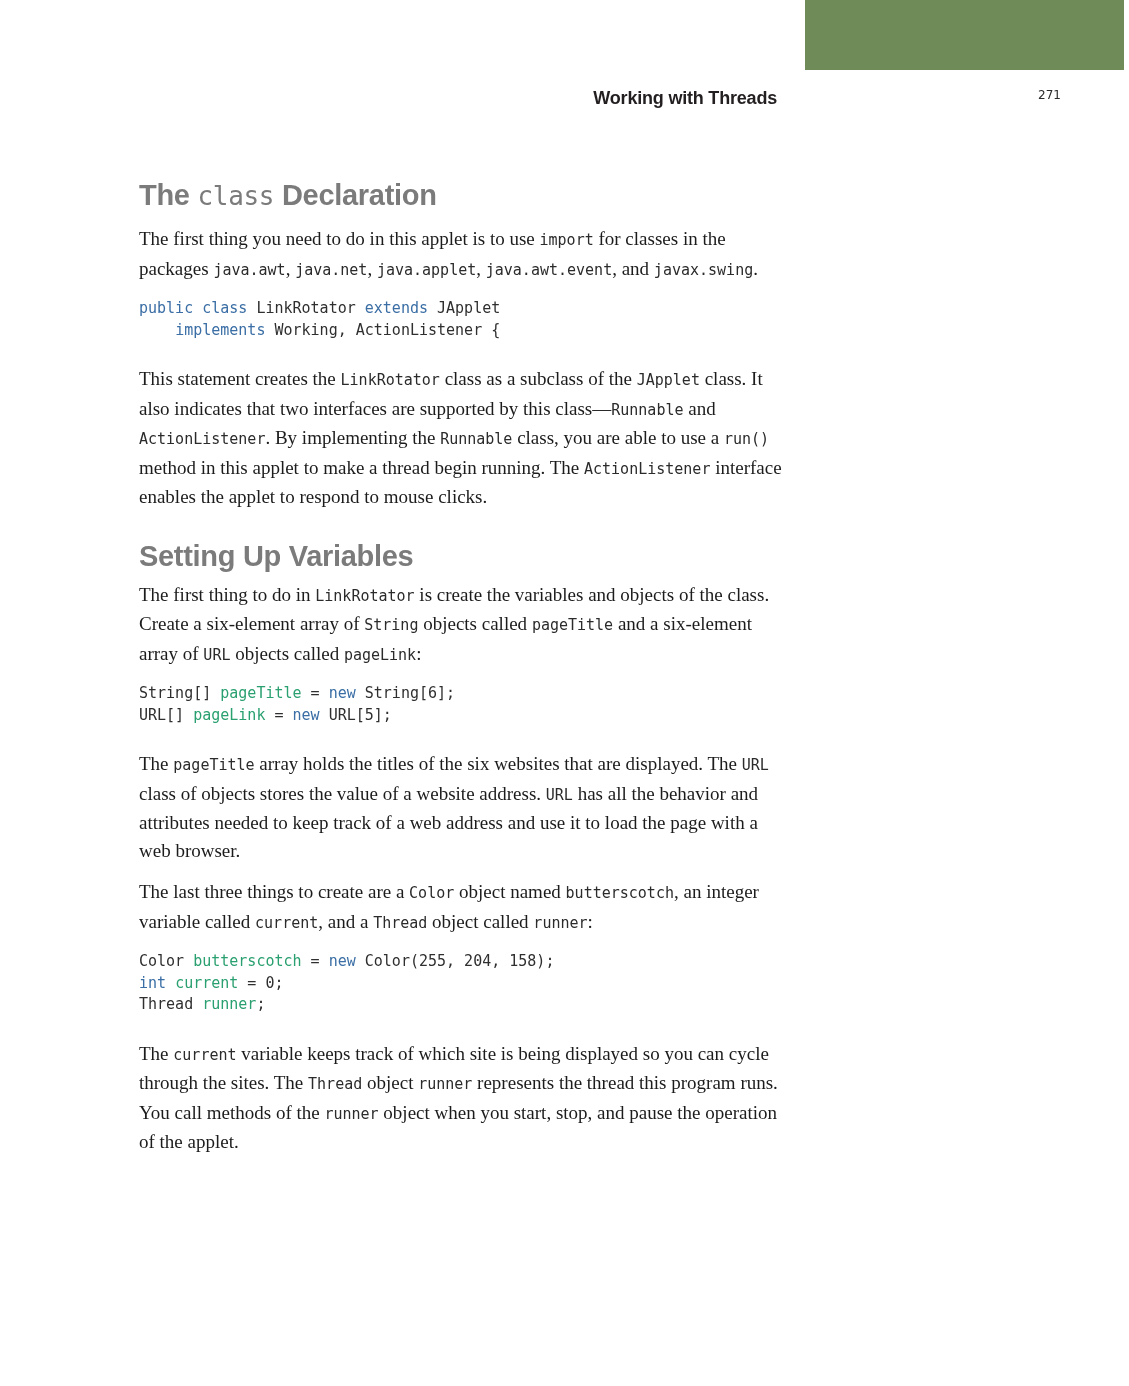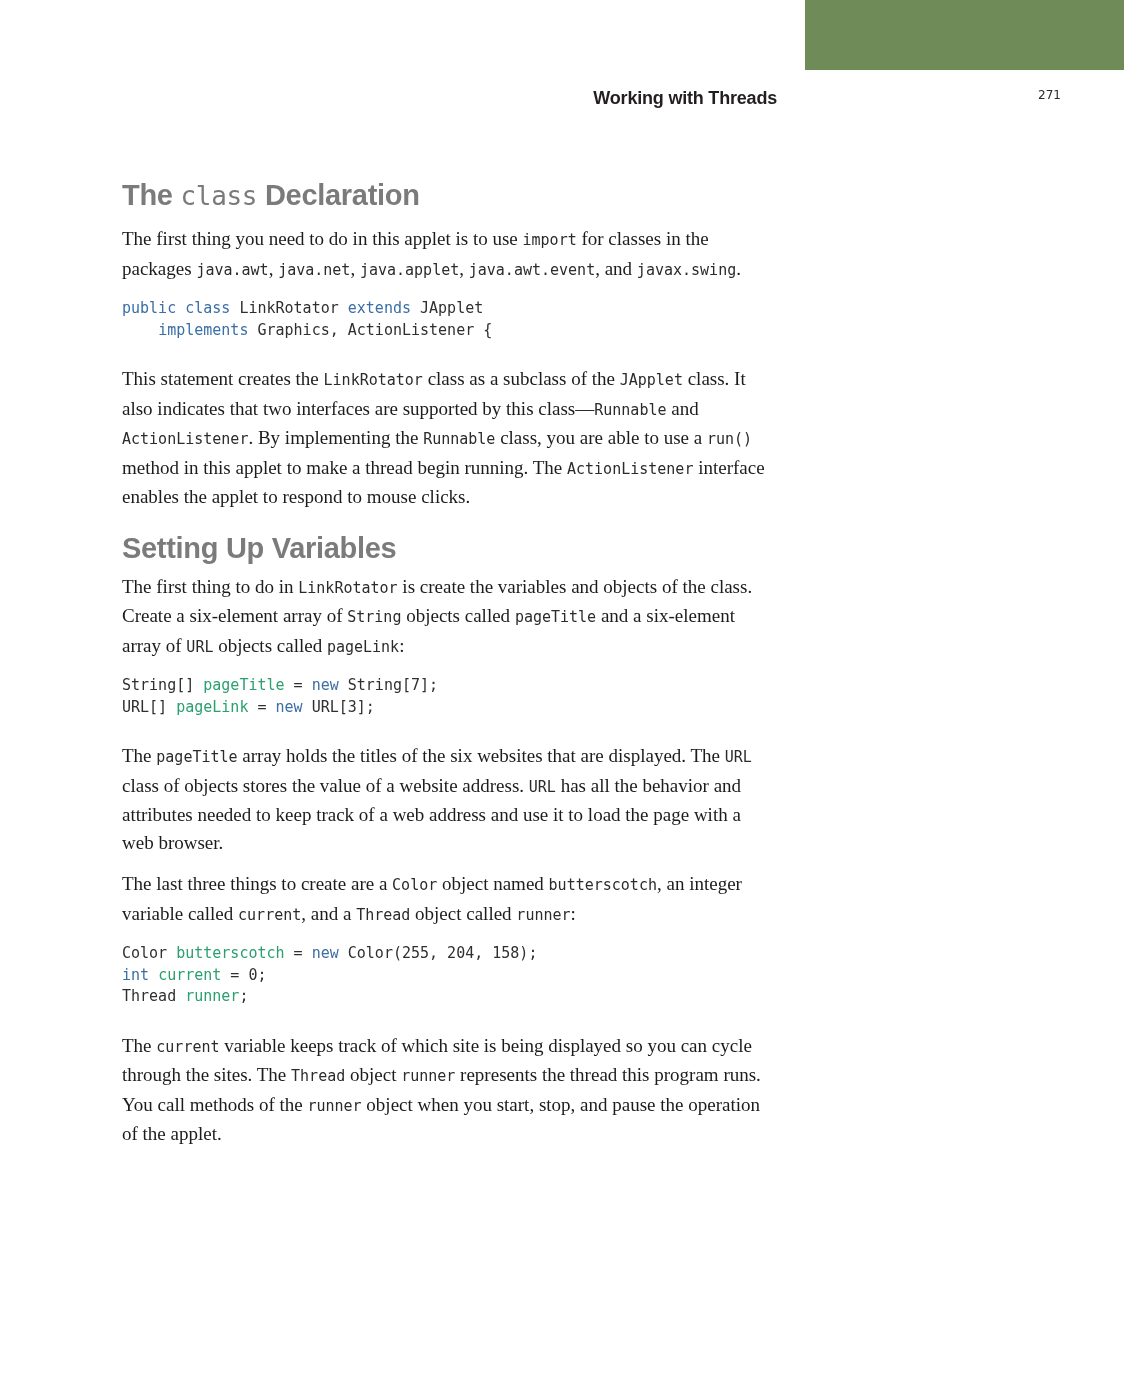--- a/index.html
+++ b/index.html
@@ -20,32 +20,32 @@
     font-family:"Liberation Sans", sans-serif;
     font-weight:bold;font-size:18px;letter-spacing:-0.2px;
     color:#231f20;
   }
   .page-number{
     position:absolute;top:88px;left:1038px;
     font-family:"DejaVu Sans", sans-serif;
     font-size:12px;color:#2a2a2a;
   }
   .doc{
-    position:absolute;left:122px;top:178px;width:662px;
+    position:absolute;left:139px;top:178px;width:662px;
   }
   .doc h2{
     font-family:"Liberation Sans", sans-serif;
     font-weight:bold;
     font-size:29px;line-height:34px;
     color:var(--hd,#7b7b7b);
     margin:0 0 12px 0;
     letter-spacing:-0.3px;
   }
   .doc h2 + *{margin-top:0;}
-  .doc h2.h-later{margin-top:20px;margin-bottom:8px;}
+  .doc h2.h-later{margin-top:28px;margin-bottom:8px;}
   .doc h2 .seg-c{
     font-family:"DejaVu Sans Mono", monospace;
     font-weight:normal;
     font-size:26px;
     color:var(--hd,#7b7b7b);
   }
   .doc p{
     margin:0 8px 14px 0;
     font-size:19px;line-height:27.5px;
     color:#1c1c1c;
@@ -70,26 +70,26 @@
 <body>
 
 <div class="page">
   <div class="green-tab"></div>
   <span class="running-head">Working with Threads</span>
   <span class="page-number">271</span>
   <main class="doc" id="doc-content">
       <h2><span class="seg-t">The </span><span class="seg-c">class</span><span class="seg-t"> Declaration</span></h2>
       <p><span class="seg-t">The first thing you need to do in this applet is to use </span><span class="seg-c">import</span><span class="seg-t"> for classes in the packages </span><span class="seg-c">java.awt</span><span class="seg-t">, </span><span class="seg-c">java.net</span><span class="seg-t">, </span><span class="seg-c">java.applet</span><span class="seg-t">, </span><span class="seg-c">java.awt.event</span><span class="seg-t">, and </span><span class="seg-c">javax.swing</span><span class="seg-t">.</span></p>
       <pre><span class="tok-kw">public class</span><span class="tok-p"> LinkRotator </span><span class="tok-kw">extends</span><span class="tok-p"> JApplet</span>
-<span class="tok-p">    </span><span class="tok-kw">implements</span><span class="tok-p"> Graphics, ActionListener {</span></pre>
+<span class="tok-p">    </span><span class="tok-kw">implements</span><span class="tok-p"> Working, ActionListener {</span></pre>
       <p><span class="seg-t">This statement creates the </span><span class="seg-c">LinkRotator</span><span class="seg-t"> class as a subclass of the </span><span class="seg-c">JApplet</span><span class="seg-t"> class. It also indicates that two interfaces are supported by this class—</span><span class="seg-c">Runnable</span><span class="seg-t"> and </span><span class="seg-c">ActionListener</span><span class="seg-t">. By implementing the </span><span class="seg-c">Runnable</span><span class="seg-t"> class, you are able to use a </span><span class="seg-c">run()</span><span class="seg-t"> method in this applet to make a thread begin running. The </span><span class="seg-c">ActionListener</span><span class="seg-t"> interface enables the applet to respond to mouse clicks.</span></p>
       <h2 class="h-later"><span class="seg-t">Setting Up Variables</span></h2>
       <p><span class="seg-t">The first thing to do in </span><span class="seg-c">LinkRotator</span><span class="seg-t"> is create the variables and objects of the class. Create a six-element array of </span><span class="seg-c">String</span><span class="seg-t"> objects called </span><span class="seg-c">pageTitle</span><span class="seg-t"> and a six-element array of </span><span class="seg-c">URL</span><span class="seg-t"> objects called </span><span class="seg-c">pageLink</span><span class="seg-t">:</span></p>
-      <pre><span class="tok-p">String[] </span><span class="tok-id">pageTitle</span><span class="tok-p"> = </span><span class="tok-kw">new</span><span class="tok-p"> String[7];</span>
-<span class="tok-p">URL[] </span><span class="tok-id">pageLink</span><span class="tok-p"> = </span><span class="tok-kw">new</span><span class="tok-p"> URL[3];</span></pre>
+      <pre><span class="tok-p">String[] </span><span class="tok-id">pageTitle</span><span class="tok-p"> = </span><span class="tok-kw">new</span><span class="tok-p"> String[6];</span>
+<span class="tok-p">URL[] </span><span class="tok-id">pageLink</span><span class="tok-p"> = </span><span class="tok-kw">new</span><span class="tok-p"> URL[5];</span></pre>
       <p><span class="seg-t">The </span><span class="seg-c">pageTitle</span><span class="seg-t"> array holds the titles of the six websites that are displayed. The </span><span class="seg-c">URL</span><span class="seg-t"> class of objects stores the value of a website address. </span><span class="seg-c">URL</span><span class="seg-t"> has all the behavior and attributes needed to keep track of a web address and use it to load the page with a web browser.</span></p>
       <p><span class="seg-t">The last three things to create are a </span><span class="seg-c">Color</span><span class="seg-t"> object named </span><span class="seg-c">butterscotch</span><span class="seg-t">, an integer variable called </span><span class="seg-c">current</span><span class="seg-t">, and a </span><span class="seg-c">Thread</span><span class="seg-t"> object called </span><span class="seg-c">runner</span><span class="seg-t">:</span></p>
       <pre><span class="tok-p">Color </span><span class="tok-id">butterscotch</span><span class="tok-p"> = </span><span class="tok-kw">new</span><span class="tok-p"> Color(255, 204, 158);</span>
 <span class="tok-kw">int</span><span class="tok-p"> </span><span class="tok-id">current</span><span class="tok-p"> = 0;</span>
 <span class="tok-p">Thread </span><span class="tok-id">runner</span><span class="tok-p">;</span></pre>
       <p><span class="seg-t">The </span><span class="seg-c">current</span><span class="seg-t"> variable keeps track of which site is being displayed so you can cycle through the sites. The </span><span class="seg-c">Thread</span><span class="seg-t"> object </span><span class="seg-c">runner</span><span class="seg-t"> represents the thread this program runs. You call methods of the </span><span class="seg-c">runner</span><span class="seg-t"> object when you start, stop, and pause the operation of the applet.</span></p>
     </main>
 </div>
 
 </body></html>

